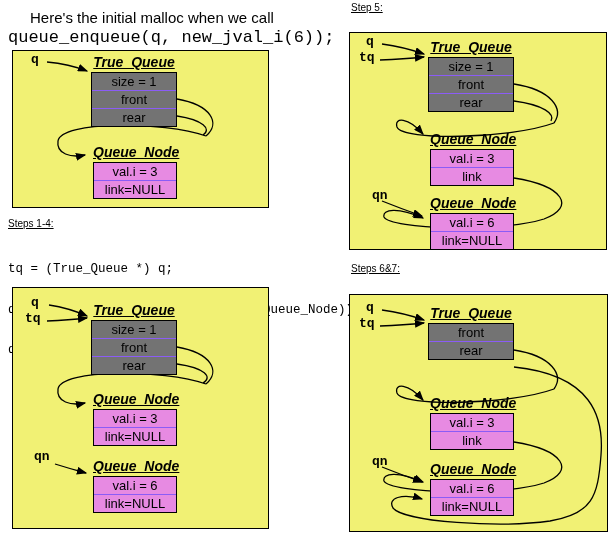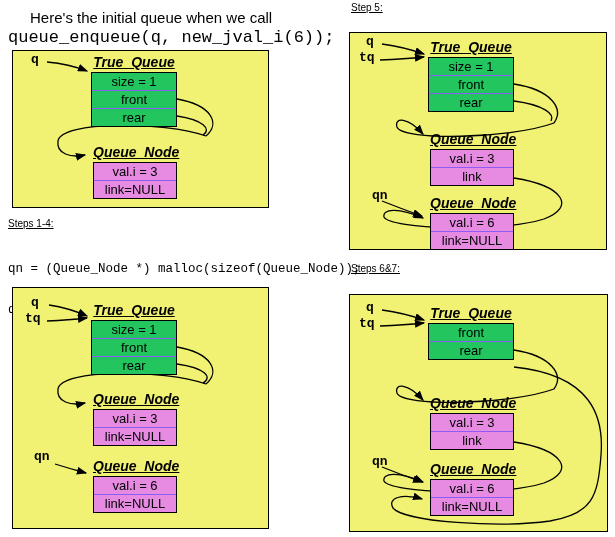--- a/index.html
+++ b/index.html
@@ -12,39 +12,39 @@
   .code{position:absolute;font-size:12.5px;line-height:13.5px;
         font-family:"Liberation Mono","DejaVu Sans Mono",monospace;white-space:pre;}
   .ptr{position:absolute;font-family:"Liberation Mono","DejaVu Sans Mono",monospace;
        font-weight:bold;font-size:13px;line-height:13px;}
   .struct{position:absolute;}
   .struct-title{font-style:italic;font-size:14px;line-height:15px;height:15px;
                 text-decoration:underline;text-align:center;margin-bottom:2px;font-weight:bold;}
   .tbl{border:1.5px solid #000;}
   .cell{height:17px;line-height:17px;text-align:center;font-size:13px;border-top:1px solid #8b5cf6;}
   .cell:first-child{border-top:none;}
-  .cell.blue{background:#22c55e;}
+  .cell.blue{background:#737373;}
   .cell.pink{background:#e78ae2;}
   .wires{position:absolute;left:0;top:0;width:100%;height:100%;pointer-events:none;}
   .wires path{fill:none;stroke:#000;stroke-width:1.3;}
 </style>
 </head>
 <body>
 
 <svg width="0" height="0" style="position:absolute">
   <defs>
     <marker id="arrow" markerWidth="8" markerHeight="6" refX="7" refY="3" orient="auto">
       <path d="M0,0 L8,3 L0,6 z" fill="#000" stroke="none"></path>
     </marker>
   </defs>
 </svg>
 
 <div class="canvas">
 
-  <div class="title1" style="left:30px;top:9px;">Here's the initial queue when we call</div>
+  <div class="title1" style="left:30px;top:9px;">Here's the initial malloc when we call</div>
   <div class="title2" style="left:8px;top:28px;">queue_enqueue(q, new_jval_i(6));</div>
 
   <div class="panel" style="left:12px;top:50px;width:255px;height:156px;">
     <svg class="wires" viewBox="0 0 255 156">
       <path d="M34,11 Q56,13 74,20" marker-end="url(#arrow)"></path>
       <path d="M164,48 C198,54 208,72 193,85"></path>
       <path d="M164,65 C190,69 199,78 190,84"></path>
       <path d="M193,85 C150,70 48,70 45,90 C43,103 58,107 72,104" marker-end="url(#arrow)"></path>
     </svg>
     <div class="ptr" style="left:18px;top:2px;">q</div>
@@ -60,20 +60,21 @@
       <div class="struct-title">Queue_Node</div>
       <div class="tbl">
         <div class="cell pink">val.i = 3</div>
         <div class="cell pink">link=NULL</div>
       </div>
     </div>
   </div>
 
   <div class="heading" style="left:8px;top:218px;text-align:center;">Steps 1-4:</div>
   <div class="code" style="left:8px;top:236px;">
+    <div>tq = (True_Queue *) q;</div>
     <div>qn = (Queue_Node *) malloc(sizeof(Queue_Node));</div>
     <div>qn-&gt;link = NULL; qn-&gt;val = jv;</div>
   </div>
 
   <div class="panel" style="left:12px;top:287px;width:255px;height:240px;">
     <svg class="wires" viewBox="0 0 255 240">
       <path d="M36,17 Q56,20 74,28" marker-end="url(#arrow)"></path>
       <path d="M34,33 Q56,32 74,30" marker-end="url(#arrow)"></path>
       <path d="M164,59 C198,65 208,83 193,96"></path>
       <path d="M164,76 C192,80 200,89 190,95"></path>

